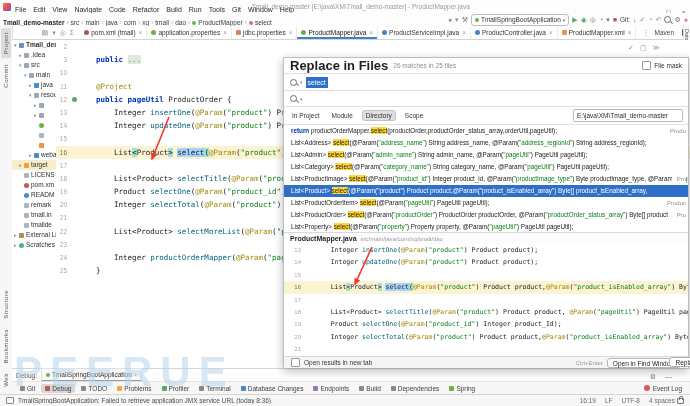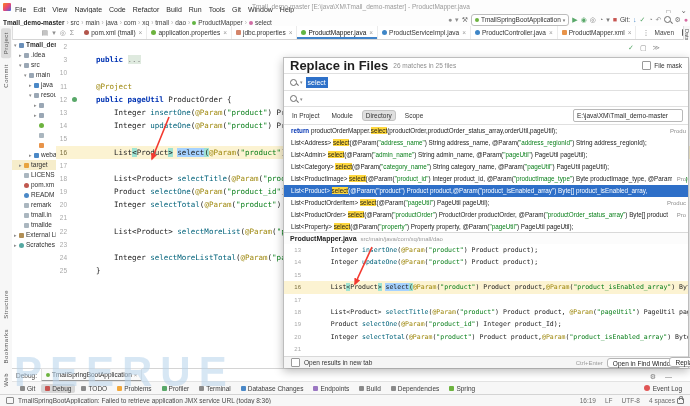--- a/index.html
+++ b/index.html
@@ -412,21 +412,21 @@
         <div class="cl"><span class="ln">14</span><span class="ct"><span class="sg-p">    Integer </span><span class="sg-f">updateOne</span><span class="sg-p">(</span><span class="sg-a">@Param</span><span class="sg-p">(</span><span class="sg-s">"product"</span><span class="sg-p">) Product product);</span></span></div>
         <div class="cl"><span class="ln">15</span><span class="ct"></span></div>
         <div class="cl hl"><span class="ln">16</span><span class="ct"><span class="sg-p">    List</span><span class="sg-brk">&lt;</span><span class="sg-p">Product</span><span class="sg-brk">&gt;</span><span class="sg-p"> </span><span class="sg-found">select</span><span class="sg-brk">(</span><span class="sg-a">@Param</span><span class="sg-p">(</span><span class="sg-s">"product"</span><span class="sg-p">) Product product,</span><span class="sg-a">@Param</span><span class="sg-p">(</span><span class="sg-s">"product_isEnabled_array"</span><span class="sg-p">) Byte[] product_isEnabled_array,</span></span></div>
         <div class="cl"><span class="ln">17</span><span class="ct"></span></div>
         <div class="cl"><span class="ln">18</span><span class="ct"><span class="sg-p">    List&lt;Product&gt; </span><span class="sg-f">selectTitle</span><span class="sg-p">(</span><span class="sg-a">@Param</span><span class="sg-p">(</span><span class="sg-s">"product"</span><span class="sg-p">) Product product, </span><span class="sg-a">@Param</span><span class="sg-p">(</span><span class="sg-s">"pageUtil"</span><span class="sg-p">) PageUtil pageUtil);</span></span></div>
         <div class="cl"><span class="ln">19</span><span class="ct"><span class="sg-p">    Product </span><span class="sg-f">selectOne</span><span class="sg-p">(</span><span class="sg-a">@Param</span><span class="sg-p">(</span><span class="sg-s">"product_id"</span><span class="sg-p">) Integer product_Id);</span></span></div>
         <div class="cl"><span class="ln">20</span><span class="ct"><span class="sg-p">    Integer </span><span class="sg-f">selectTotal</span><span class="sg-p">(</span><span class="sg-a">@Param</span><span class="sg-p">(</span><span class="sg-s">"product"</span><span class="sg-p">) Product product,</span><span class="sg-a">@Param</span><span class="sg-p">(</span><span class="sg-s">"product_isEnabled_array"</span><span class="sg-p">) Byte[] product_isEnabled_array);</span></span></div>
         <div class="cl"><span class="ln">21</span><span class="ct"></span></div>
         <div class="cl"><span class="ln">22</span><span class="ct"><span class="sg-p">    List&lt;Product&gt; </span><span class="sg-f">selectMoreList</span><span class="sg-p">(</span><span class="sg-a">@Param</span><span class="sg-p">(</span><span class="sg-s">"pageUtil"</span><span class="sg-p">) PageUtil pageUtil);</span></span></div>
         <div class="cl"><span class="ln">23</span><span class="ct"></span></div>
-        <div class="cl"><span class="ln">24</span><span class="ct"><span class="sg-p">    Integer </span><span class="sg-f">selectMoreListTotal</span><span class="sg-p">(</span><span class="sg-a">@Param</span><span class="sg-p">(</span><span class="sg-s">"pageUtil"</span><span class="sg-p">) PageUtil pageUtil);</span></span></div>
+        <div class="cl"><span class="ln">24</span><span class="ct"><span class="sg-p">    Integer </span><span class="sg-f">productOrderMapper</span><span class="sg-p">(</span><span class="sg-a">@Param</span><span class="sg-p">(</span><span class="sg-s">"pageUtil"</span><span class="sg-p">) PageUtil pageUtil);</span></span></div>
         <div class="cl"><span class="ln">25</span><span class="ct"><span class="sg-p">}</span></span></div>
       </div>
   </div>
 
   <div class="abs edtoolbar">
       <span class="gi" style="color: rgb(89, 168, 105);">✓</span>
       <span class="gi" style="color: rgb(143, 143, 143);">▢</span>
       <span class="gi" style="color: rgb(143, 143, 143);">≫</span>
     </div>
 

